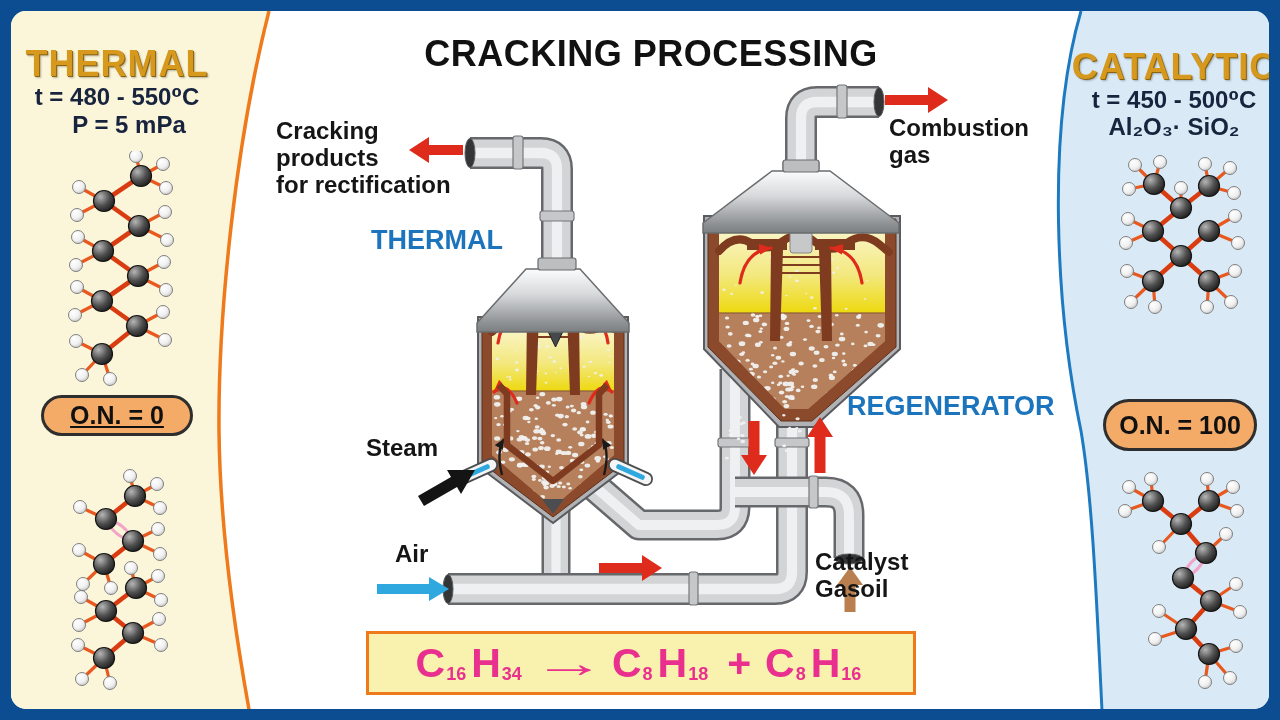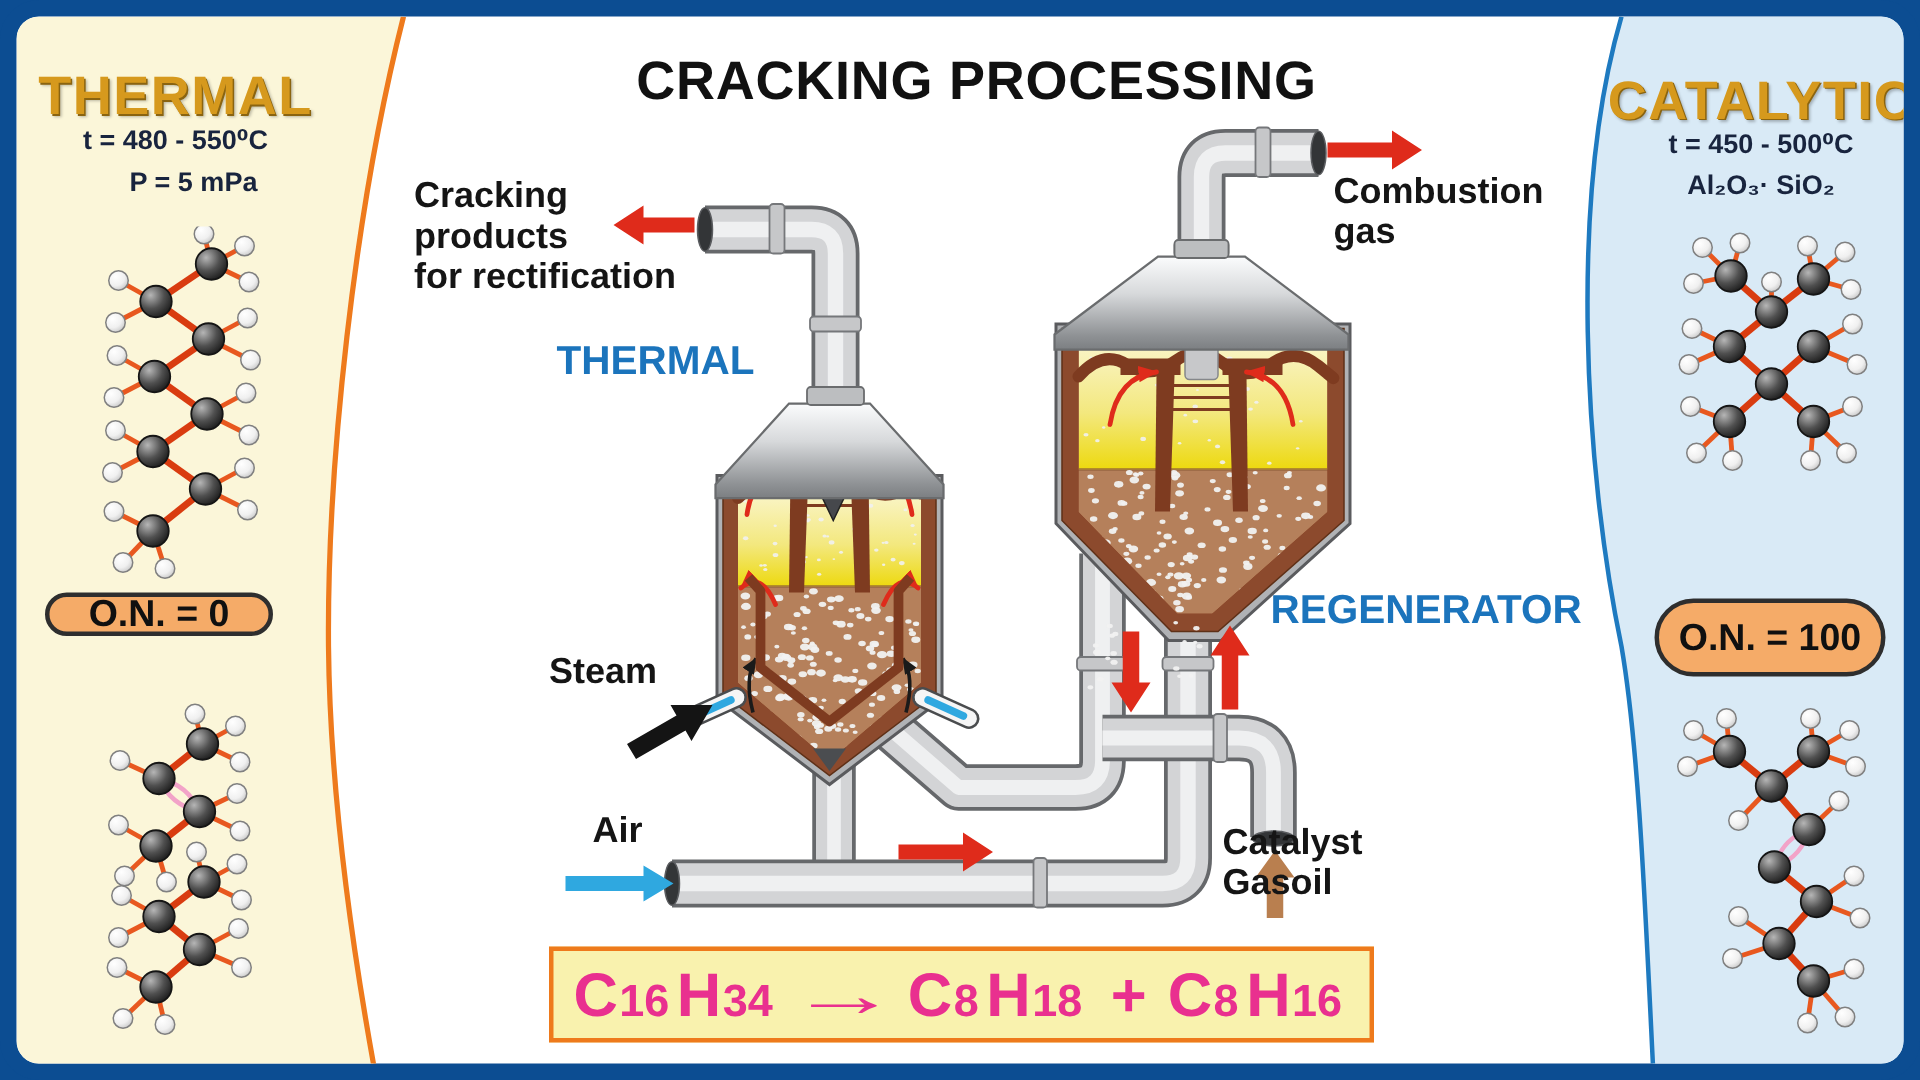--- a/index.html
+++ b/index.html
@@ -18,51 +18,51 @@
   .orangeStroke{fill:none;stroke:var(--curve-orange,#EE7A1C);stroke-width:3.5;}
   .blueFill{fill:var(--panel-blue,#D9EAF6);}
   .blueStroke{fill:none;stroke:var(--curve-blue,#1E7AC0);stroke-width:3;}
 
   .ttl{position:absolute;left:300px;width:680px;top:22px;text-align:center;
        font-size:36px;font-weight:bold;color:#111;letter-spacing:.5px;}
 
   .gold{position:absolute;text-align:center;font-weight:bold;font-size:36px;letter-spacing:1px;
         color:var(--heading-gold,#D6991D);
         text-shadow:1px 1px 0 #8a6410, 2px 2px 2px rgba(0,0,0,.25);}
-  .cond{position:absolute;text-align:center;font-weight:bold;font-size:18px;
+  .cond{position:absolute;text-align:center;font-weight:bold;font-size:24px;
         color:var(--text-navy,#18243E);white-space:pre-line;}
   .lp-title{left:0;top:32px;width:212px;}
   .lp-temp{left:0;top:72px;width:212px;}
   .lp-press{left:0;top:100px;width:212px;padding-left:12px;}
   .rp-title{left:1056px;top:35px;width:214px;}
   .rp-temp{left:1056px;top:75px;width:214px;}
   .rp-formula{left:1056px;top:102px;width:214px;}
 
   .badge{position:absolute;display:flex;align-items:center;justify-content:center;
          font-weight:bold;font-size:25px;color:#101010;
          background:var(--badge-orange,#F5AB68);border:3px solid #2e2e2e;border-radius:26px;box-sizing:border-box;}
-  #badge-thermal{left:19px;top:384px;width:152px;height:29px;}
+  #badge-thermal{left:30px;top:384px;width:152px;height:41px;text-decoration:underline;}
   #badge-catalytic{left:1092px;top:388px;width:154px;height:52px;}
 
   .lbl{position:absolute;font-weight:bold;color:#151515;font-size:24px;line-height:27px;white-space:pre-line;}
   .blue-lbl{color:var(--label-blue,#1B74BC);font-size:27px;}
   #lbl-cracking{left:265px;top:106px;}
   #lbl-reactor{left:360px;top:216px;}
   #lbl-combustion{left:878px;top:103px;}
   #lbl-regenerator{left:836px;top:382px;}
   #lbl-steam{left:355px;top:423px;}
   #lbl-air{left:384px;top:529px;}
   #lbl-catalyst{left:804px;top:537px;}
 
   .eqbox{position:absolute;left:355px;top:620px;width:550px;height:64px;box-sizing:border-box;
          background:var(--equation-bg,#F9F2AE);border:3px solid var(--curve-orange,#EE7A1C);
          display:flex;align-items:center;justify-content:center;}
   .eq{display:flex;align-items:center;color:var(--equation-pink,#E9308F);
       font-size:41px;font-weight:bold;}
-  .eq .sub{font-size:30px;align-self:flex-end;margin:0 5px 2px 1px;}
+  .eq .sub{font-size:18px;align-self:flex-end;margin:0 5px 2px 1px;}
   .eq .arrow{display:inline-block;transform:scaleX(1.8);margin:0 22px;}
   .eq .plus{margin:0 14px;}
 </style>
 </head>
 <body>
 
 <div class="inner">
 
   <svg class="shape" viewBox="0 0 1280 720">
     <path class="creamFill" d="M258,0 C225,130 207,300 208,420 C209,520 225,630 242,720 L0,720 L0,0 Z"></path>

